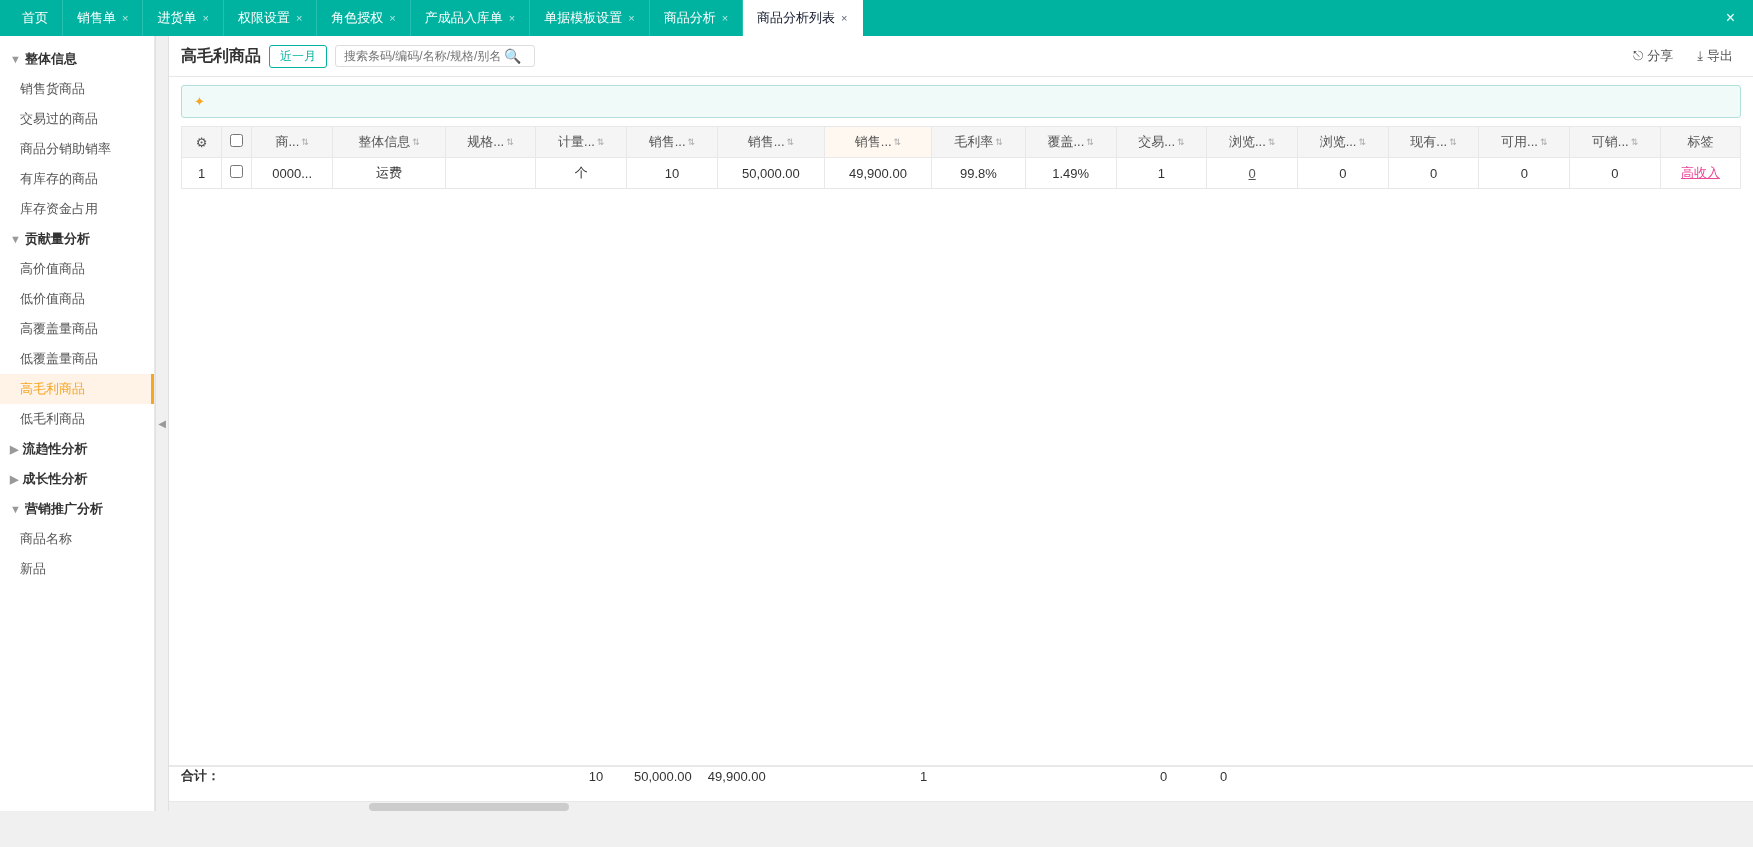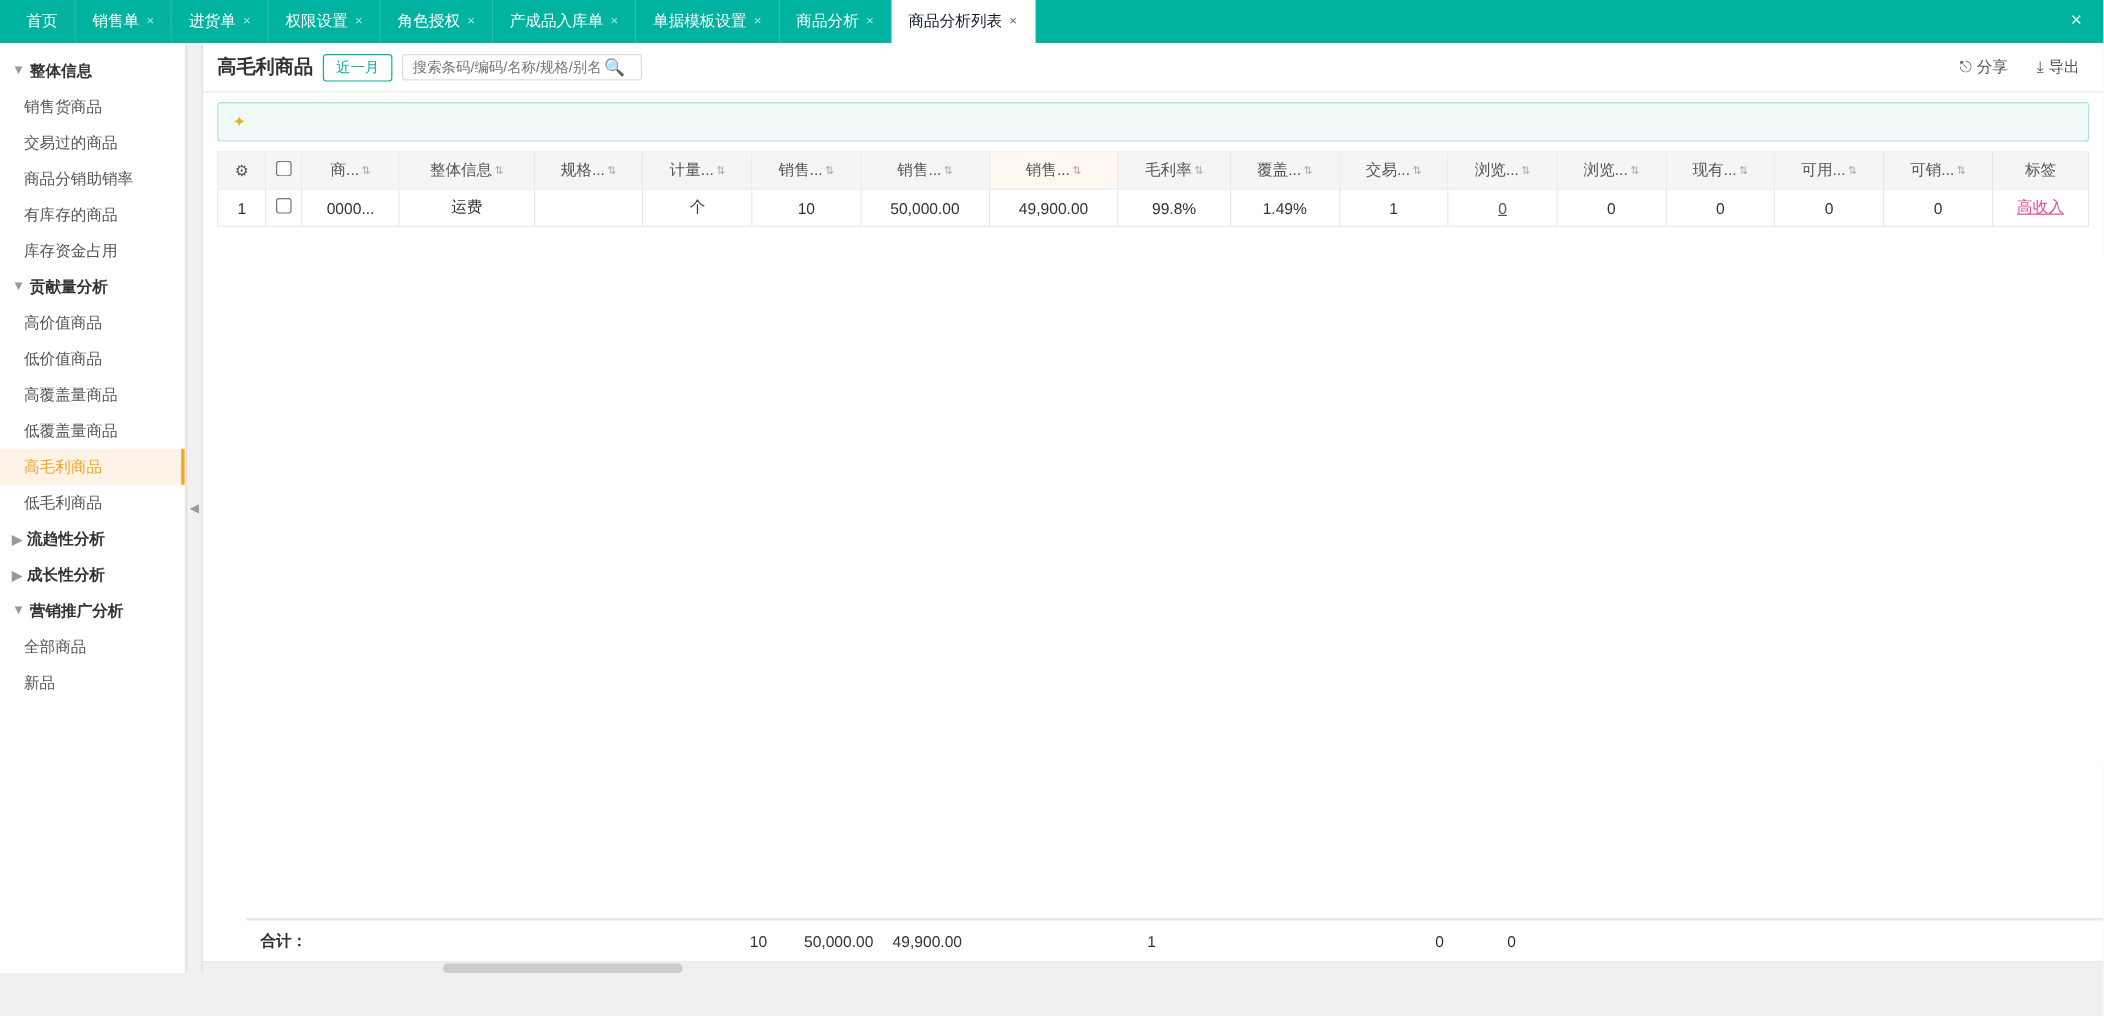--- a/index.html
+++ b/index.html
@@ -193,25 +193,24 @@
     .col-check { width: 30px; }
     .tag-high { color: #ec4899; text-decoration: underline; }
     .underline { text-decoration: underline; color: #555; cursor: pointer; }
 
     
     .footer-bar {
       height: 36px;
       background: #fff;
       border-top: 2px solid #e8e8e8;
       display: flex;
-      align-items: center;
+      align-items: flex-start;
       padding: 0 12px;
       font-size: 13px;
       color: #333;
-      margin-left: 36px;
     }
     .footer-total {
       display: flex;
       align-items: center;
       gap: 0;
       width: 100%;
     }
     .footer-label { margin-right: 16px; color: #333; font-weight: bold; }
     .footer-cell {
       padding: 0 8px;
@@ -359,21 +358,21 @@
       <div class="sidebar-group-header">
         <span class="arrow">▶</span>
         <span>成长性分析</span>
       </div>
 
       <div class="sidebar-group-header">
         <span class="arrow">▼</span>
         <span>营销推广分析</span>
       </div>
       <div class="sidebar-item">
-        <span>全部商品</span>
+        <span>商品名称</span>
       </div>
       <div class="sidebar-item">
         <span>新品</span>
       </div>
     </div>
 
     <div class="collapse-handle">
       ◀
     </div>
   </div>

